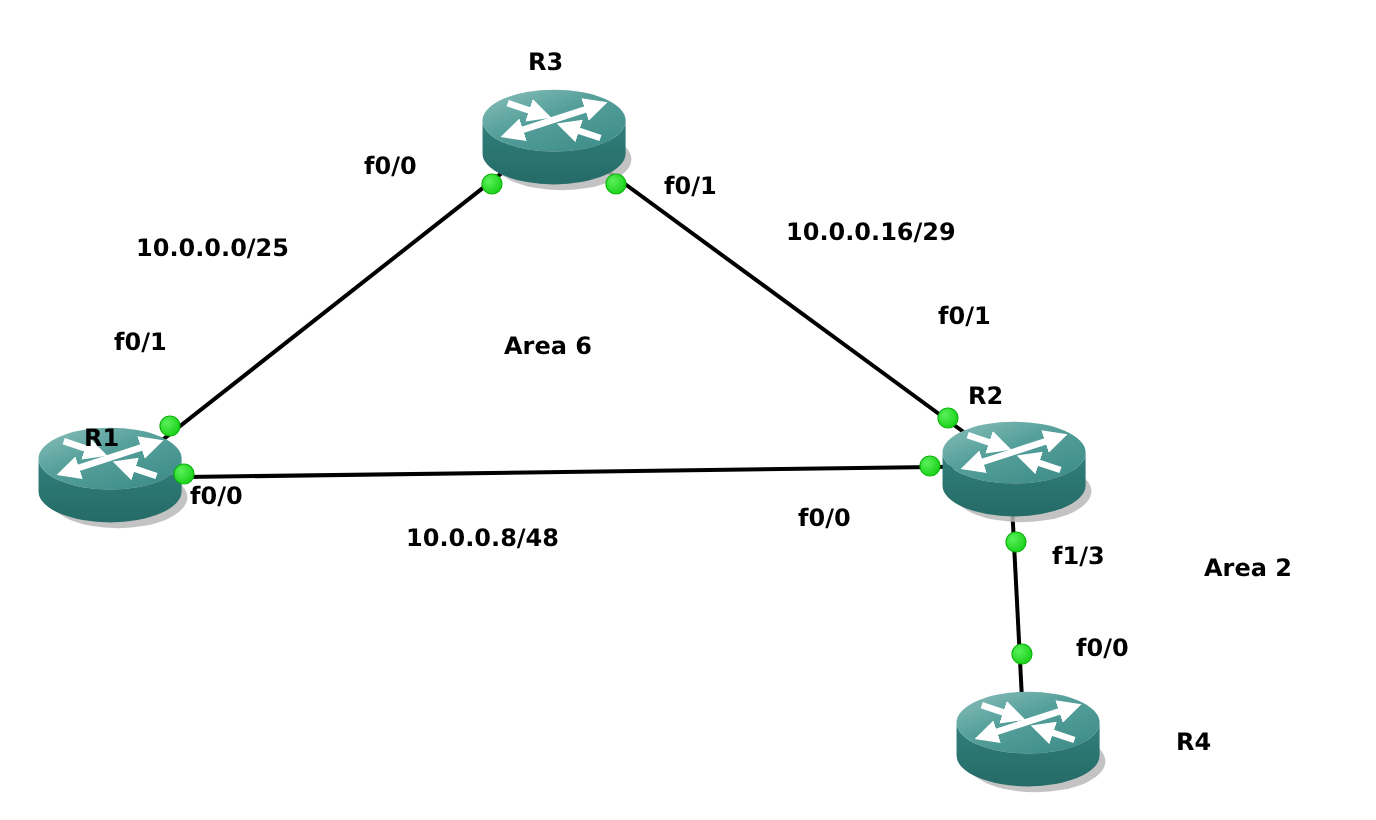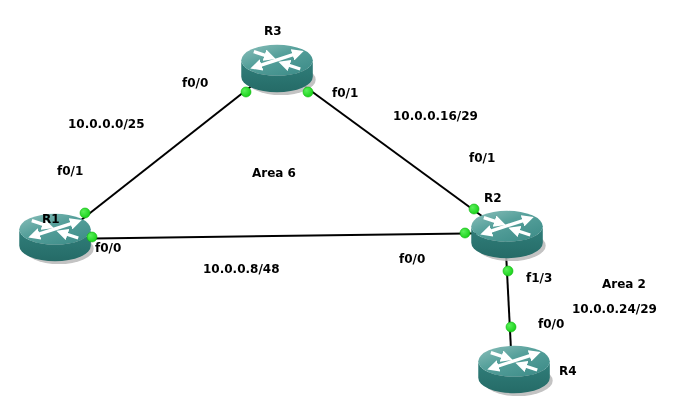--- a/index.html
+++ b/index.html
@@ -91,32 +91,31 @@
     <circle class="dot" cx="474" cy="209" r="5"></circle>
     <circle class="dot" cx="92" cy="237" r="5"></circle>
     <circle class="dot" cx="465" cy="233" r="5"></circle>
     <circle class="dot" cx="508" cy="271" r="5"></circle>
     <circle class="dot" cx="511" cy="327" r="5"></circle>
   </svg>
 
   <div class="lbl" style="left:42px;top:212px">R1</div>
   <div class="lbl" style="left:484px;top:191px">R2</div>
   <div class="lbl" style="left:264px;top:24px">R3</div>
-  <div class="lbl" style="left:559px;top:364px">R4</div>
+  <div class="lbl" style="left:588px;top:364px">R4</div>
 
   <div class="lbl" style="left:57px;top:164px">f0/1</div>
   <div class="lbl" style="left:95px;top:241px">f0/0</div>
   <div class="lbl" style="left:182px;top:76px">f0/0</div>
   <div class="lbl" style="left:332px;top:86px">f0/1</div>
   <div class="lbl" style="left:469px;top:151px">f0/1</div>
   <div class="lbl" style="left:399px;top:252px">f0/0</div>
   <div class="lbl" style="left:526px;top:271px">f1/3</div>
   <div class="lbl" style="left:538px;top:317px">f0/0</div>
 
   <div class="lbl" style="left:68px;top:117px">10.0.0.0/25</div>
   <div class="lbl" style="left:393px;top:109px">10.0.0.16/29</div>
   <div class="lbl" style="left:203px;top:262px">10.0.0.8/48</div>
-  <div class="lbl" style="left:572px;top:302px">10.0.0.24/29</div>
 
   <div class="lbl" style="left:252px;top:166px">Area 6</div>
   <div class="lbl" style="left:602px;top:277px">Area 2</div>
 
 </div>
 
 </body></html>

